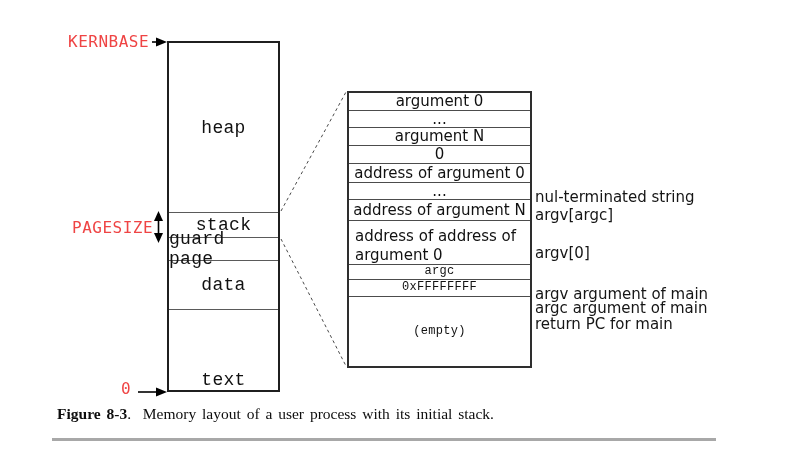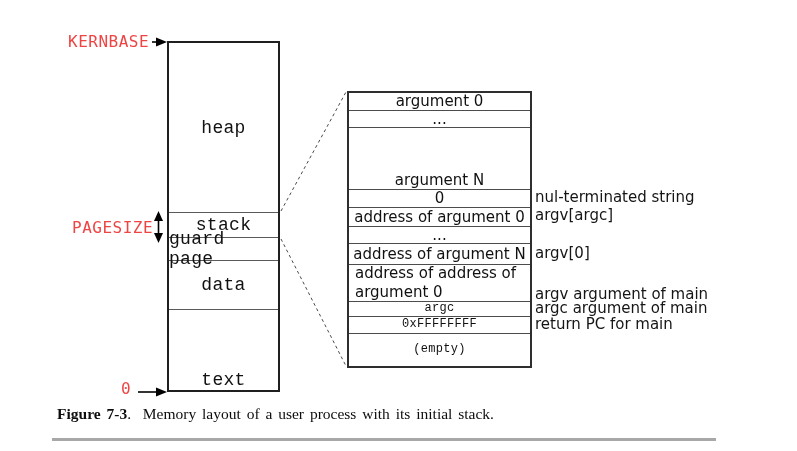--- a/index.html
+++ b/index.html
@@ -52,23 +52,23 @@
     border-bottom:1px solid #4c4c4c;
     font-size:15px; line-height:1.1; text-align:center;
     white-space:nowrap;
   }
   .srow:last-child { border-bottom:none; }
   .srow.mono { font-family:"Liberation Mono", monospace; font-size:12px; letter-spacing:0.3px; }
   .srow.wrap2 {
     justify-content:flex-start; text-align:left;
     padding-left:6px; white-space:normal; line-height:1.3;
   }
-  .r0 { height:18px; } .r1 { height:17px; } .r2 { height:18px;margin-top:44px; }
+  .r0 { height:18px; } .r1 { height:17px; } .r2 { height:18px; }
   .r3 { height:18px; } .r4 { height:19px; } .r5 { height:17px; }
-  .r6 { height:21px; } .r7 { height:37px; } .r8 { height:15px; }
+  .r6 { height:21px; } .r7 { height:37px;margin-top:7px; } .r8 { height:15px; }
   .r9 { height:17px; } .r10 { flex:1; }
 
   
   .annot {
     position:absolute; left:535px;
     font-size:15px; color:#151515; white-space:nowrap;margin-top:42px;
   }
   #an0 { top:146px; } #an1 { top:164px; } #an2 { top:202px; }
   #an3 { top:243px; } #an4 { top:257px; } #an5 { top:273px; }
 
@@ -131,21 +131,21 @@
     <div class="srow r10 mono">(empty)</div>
   </div>
 
   <div id="an0" class="annot">nul-terminated string</div>
   <div id="an1" class="annot">argv[argc]</div>
   <div id="an2" class="annot">argv[0]</div>
   <div id="an3" class="annot">argv argument of main</div>
   <div id="an4" class="annot">argc argument of main</div>
   <div id="an5" class="annot">return PC for main</div>
 
-  <div id="caption"><span class="figlabel">Figure 7-3</span><span>.  Memory layout of a user process with its initial stack.</span></div>
+  <div id="caption"><span class="figlabel">Figure 8-3</span><span>.  Memory layout of a user process with its initial stack.</span></div>
 
   <div id="bottom-rule"></div>
 
   <svg id="overlay" viewBox="0 0 797 451">
 
     <g>
       <line x1="152" y1="42" x2="160" y2="42" stroke="#000" stroke-width="1.6"></line>
       <polygon points="167,42 156,37.6 156,46.4" fill="#000"></polygon>
     </g>
 

